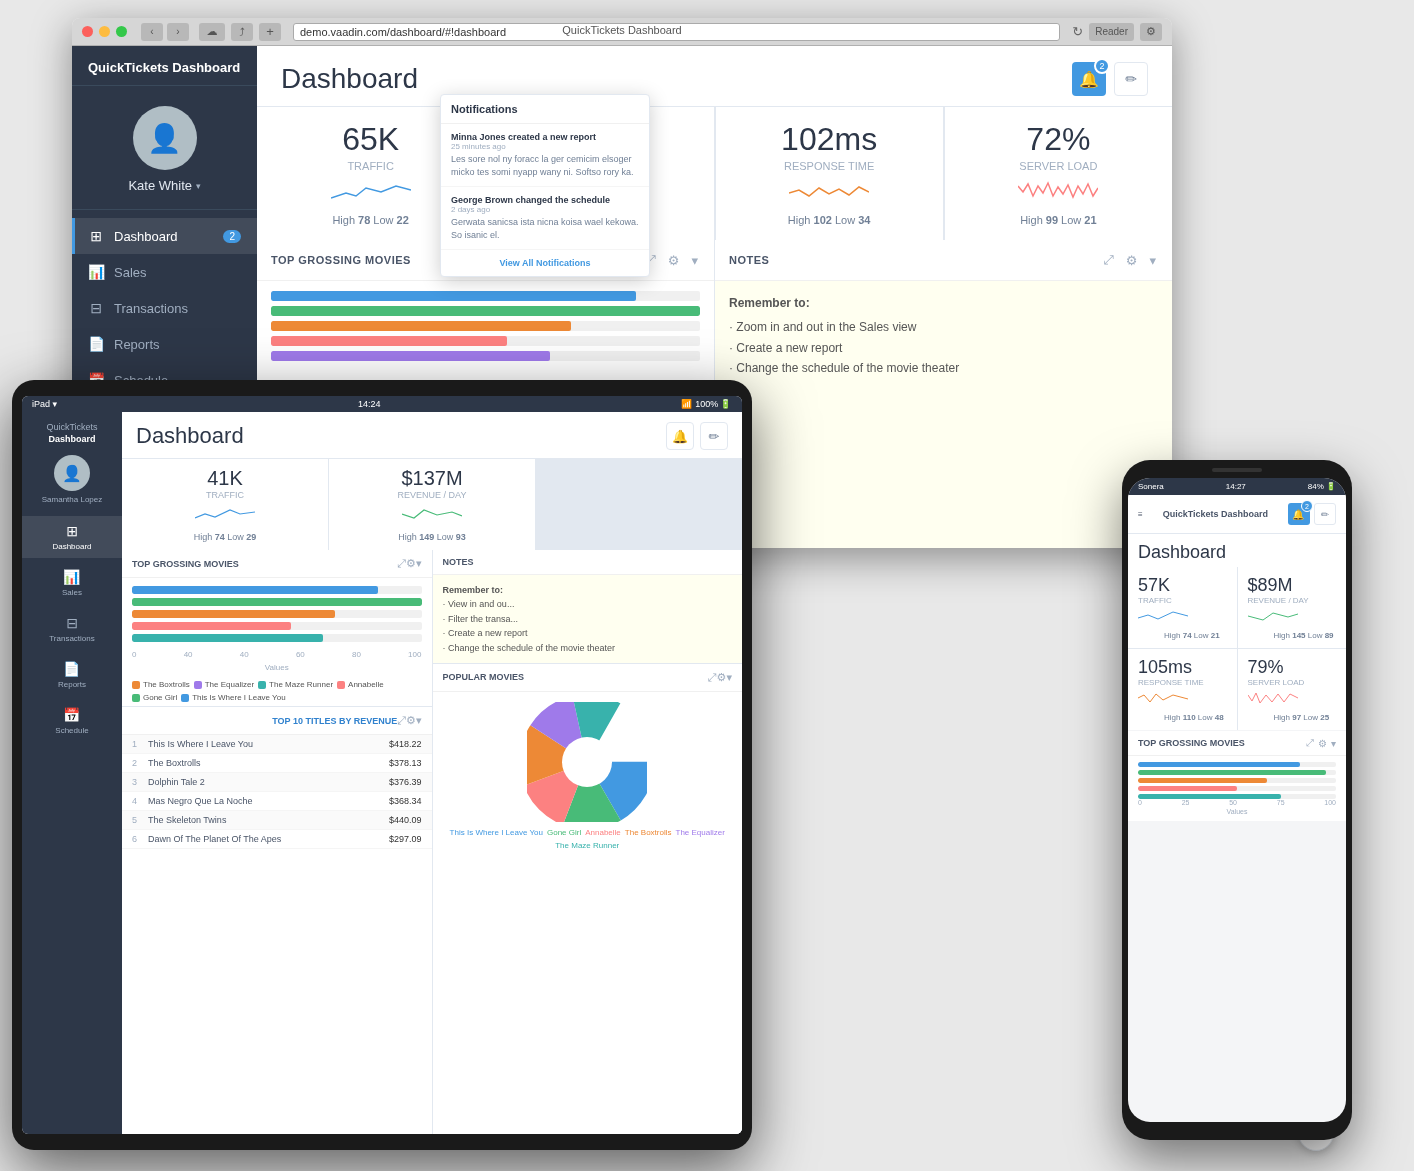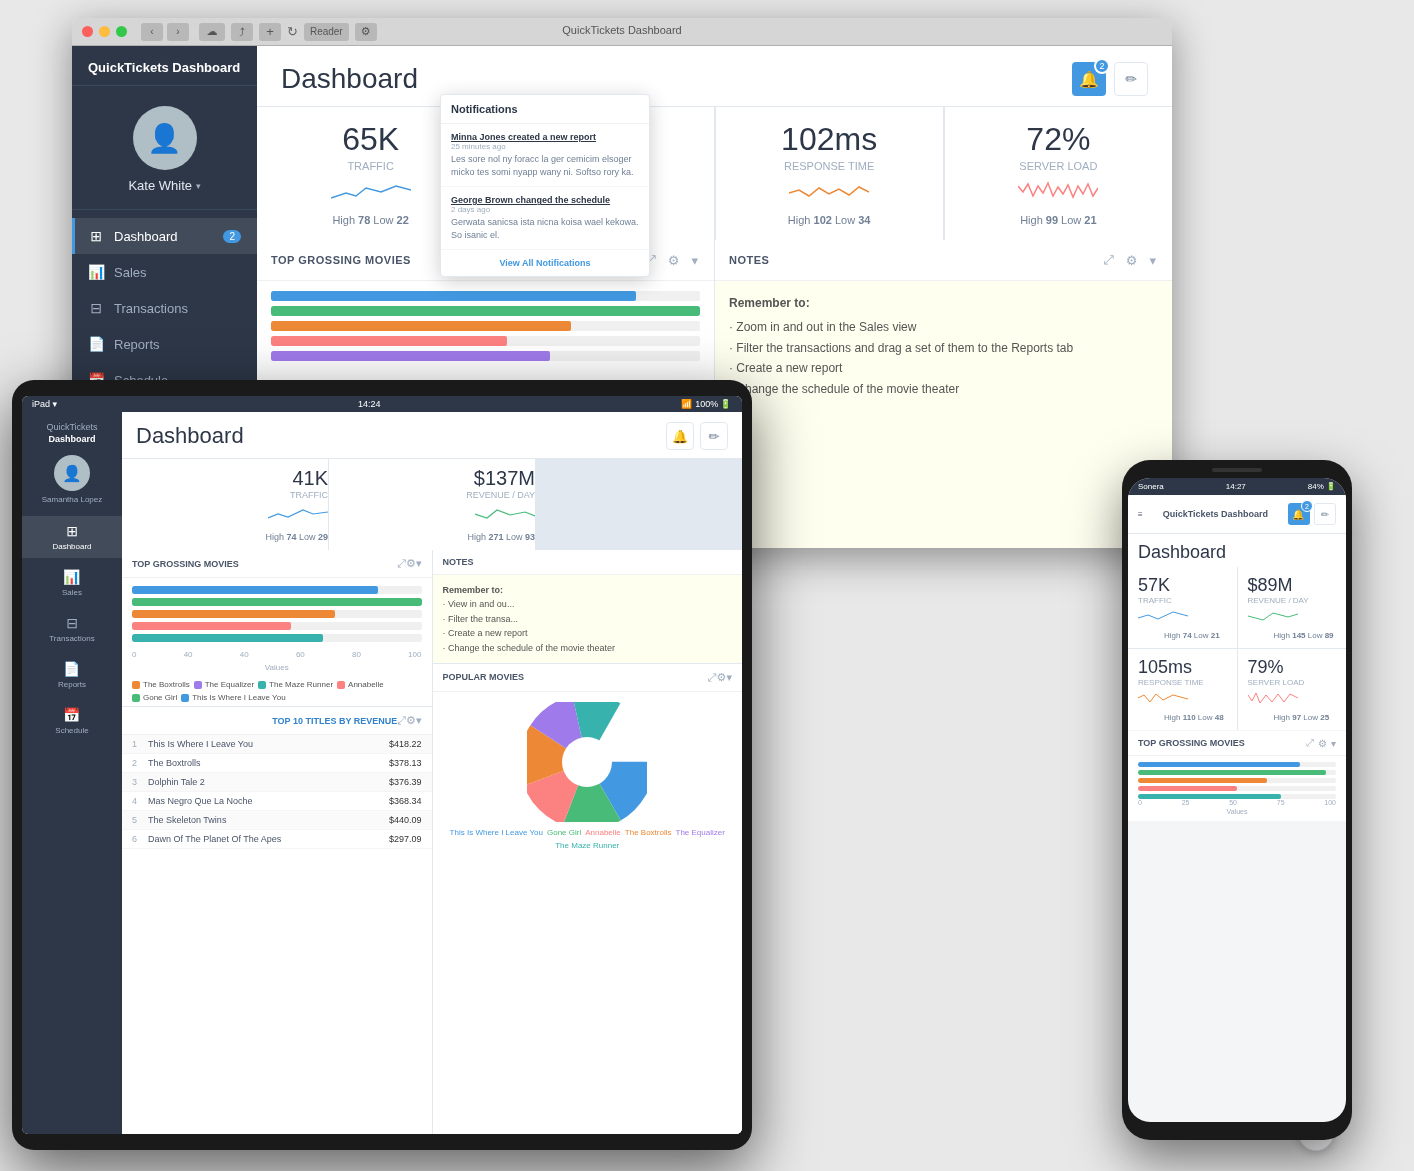--- a/index.html
+++ b/index.html
@@ -466,22 +466,22 @@
       color: #718096; display: flex; align-items: center; justify-content: center;
     }
     .tablet-stats {
       display: grid;
       grid-template-columns: repeat(3, 1fr);
       background: #e2e8f0;
       gap: 1px;
     }
     .tablet-stat {
       background: white;
-      padding: 8px 0;
-      text-align: right;
+      padding: 8px 8px;
+      text-align: center;
     }
     .tablet-stat-value { font-size: 20px; font-weight: 300; color: #2d3748; }
     .tablet-stat-label { font-size: 9px; color: #a0aec0; text-transform: uppercase; }
     .tablet-sparkline { height: 20px; margin: 4px 0; }
     .tablet-stat-range { font-size: 9px; color: #718096; }
     .tablet-widgets {
       display: grid;
       grid-template-columns: 1fr 1fr;
       gap: 1px;
       background: #e2e8f0;
@@ -539,21 +539,21 @@
       width: 210px;
       background: white;
       border: 1px solid #e2e8f0;
       border-radius: 4px;
       box-shadow: 0 4px 20px rgba(0,0,0,0.2);
       z-index: 50;
       font-size: 9px;
     }
     .notif-overlay-title { font-size: 11px; font-weight: 600; padding: 8px 10px; border-bottom: 1px solid #f0f0f0; color: #2d3748; }
     .notif-item { padding: 8px 10px; border-bottom: 1px solid #f5f5f5; }
-    .notif-user { font-weight: 600; color: #2d3748; text-decoration: underline; }
+    .notif-user { font-weight: 600; color: #2d3748; }
     .notif-time { color: #a0aec0; font-size: 8px; }
     .notif-text { color: #718096; margin-top: 2px; line-height: 1.4; }
     .notif-view-all {
       text-align: center;
       padding: 8px;
       color: #4299e1;
       font-size: 9px;
       font-weight: 600;
       cursor: pointer;
     }
@@ -694,20 +694,23 @@
     <span class="traffic-light tl-red"></span>
     <span class="traffic-light tl-yellow"></span>
     <span class="traffic-light tl-green"></span>
     <div class="browser-nav">
       <button class="nav-btn">‹</button>
       <button class="nav-btn">›</button>
     </div>
     <button class="browser-cloud">☁</button>
     <button class="browser-share">⤴</button>
     <button class="browser-plus">+</button>
+    <div class="address-bar">
+      <span>demo.vaadin.com/dashboard/#!dashboard</span>
+    </div>
     <button class="browser-reload">↻</button>
     <button class="browser-reader">Reader</button>
     <button class="browser-ext">⚙</button>
   </div>
   <span class="browser-title-text">QuickTickets Dashboard</span>
 
   <div class="app-container">
 
     <div class="sidebar">
       <div class="sidebar-header">
@@ -835,21 +838,20 @@
         <div class="widget">
           <div class="widget-header">
             <span class="widget-title">NOTES</span>
             <button class="widget-action-btn">⤢</button>
             <button class="widget-action-btn">⚙</button>
             <button class="widget-action-btn">▾</button>
           </div>
           <div class="notes-content">
             <div class="notes-title">Remember to:</div>
             <div>· Zoom in and out in the Sales view</div>
-            <div>· Filter the transactions and drag a set of them to the Reports tab</div>
             <div>· Create a new report</div>
             <div>· Change the schedule of the movie theater</div>
           </div>
         </div>
       </div>
     </div>
   </div>
 </div>
 
 <div class="tablet-device">
@@ -909,21 +911,21 @@
               <polyline points="0,14 10,10 20,13 35,6 45,10 60,8" fill="none" stroke="#4299e1" stroke-width="1.2"></polyline>
             </svg>
             <div class="tablet-stat-range">High <strong>74</strong> Low <strong>29</strong></div>
           </div>
           <div class="tablet-stat">
             <div class="tablet-stat-value">$137M</div>
             <div class="tablet-stat-label">Revenue / Day</div>
             <svg class="tablet-sparkline" viewBox="0 0 60 20" width="60" height="20">
               <polyline points="0,10 12,14 22,6 35,11 50,8 60,12" fill="none" stroke="#48bb78" stroke-width="1.2"></polyline>
             </svg>
-            <div class="tablet-stat-range">High <strong>271</strong> Low <strong>93</strong></div>
+            <div class="tablet-stat-range">High <strong>149</strong> Low <strong>93</strong></div>
           </div>
         </div>
 
         <div class="tablet-widgets">
 
           <div style="display:flex;flex-direction:column;gap:1px;background:#e2e8f0;">
 
             <div class="tablet-widget" style="flex:0 0 auto;">
               <div class="tablet-widget-header">
                 <span class="tablet-widget-title">TOP GROSSING MOVIES</span>

